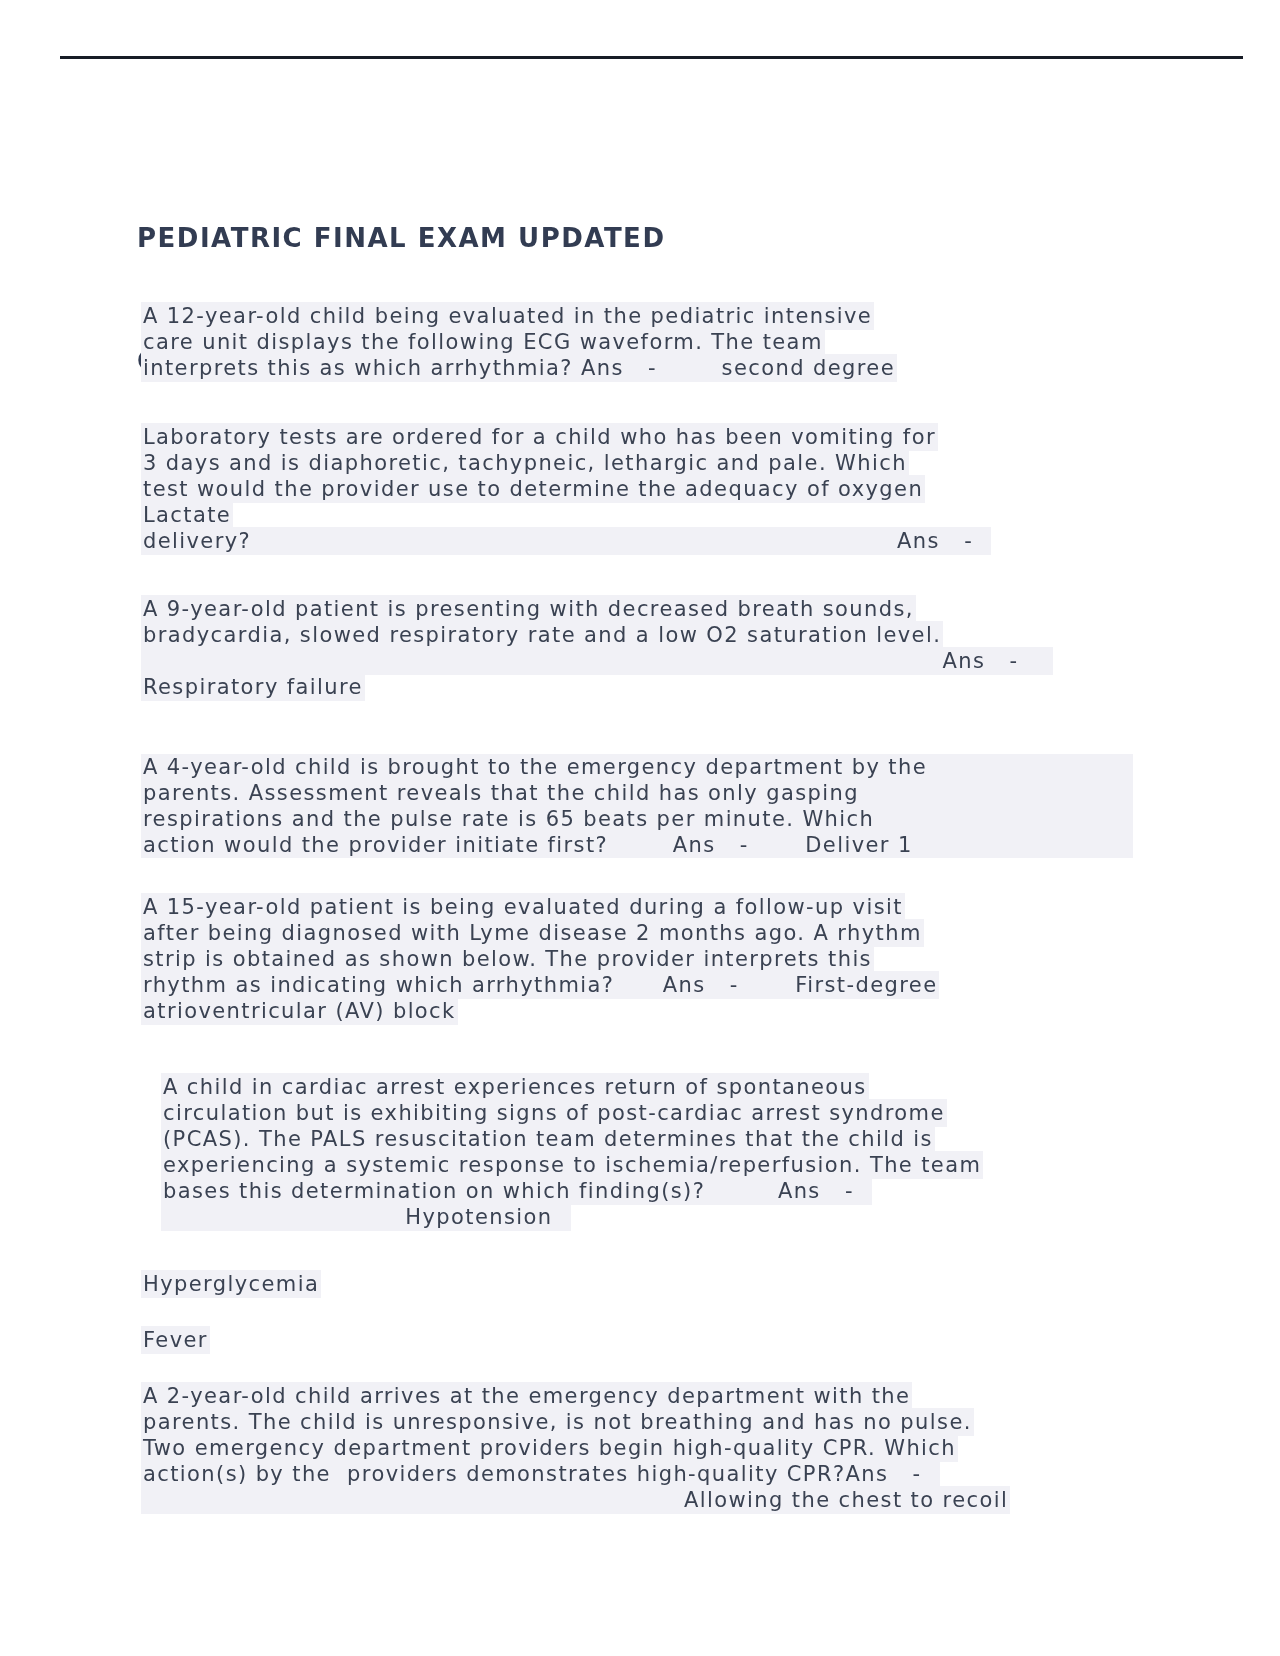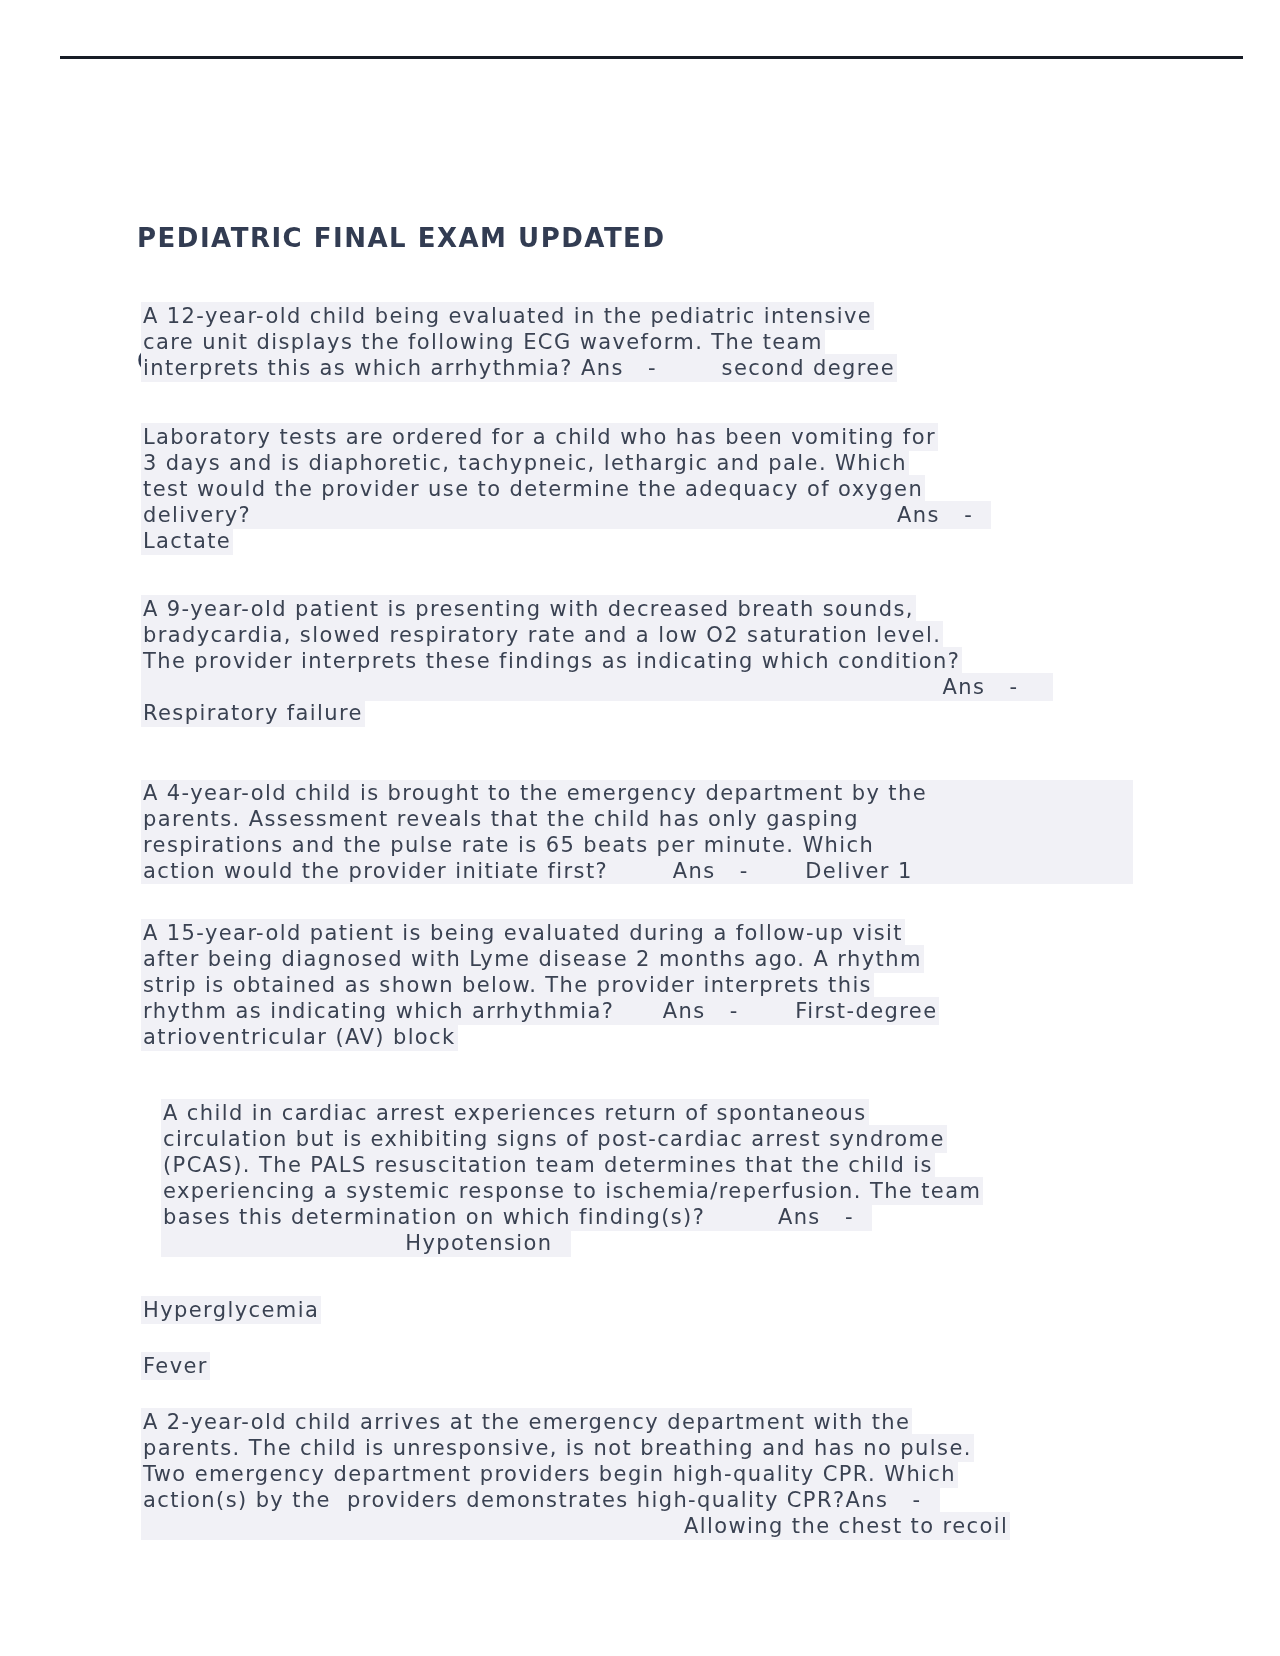--- a/index.html
+++ b/index.html
@@ -81,28 +81,27 @@
     <div class="para mb43">
       <div class="line"><span class="hl">A 12-year-old child being evaluated in the pediatric intensive</span></div>
       <div class="line"><span class="hl">care unit displays the following ECG waveform. The team</span></div>
       <div class="line"><span class="hl">interprets this as which arrhythmia? Ans   -        second degree</span></div>
     </div>
 
     <div class="para mb42">
       <div class="line"><span class="hl">Laboratory tests are ordered for a child who has been vomiting for</span></div>
       <div class="line"><span class="hl">3 days and is diaphoretic, tachypneic, lethargic and pale. Which</span></div>
       <div class="line"><span class="hl">test would the provider use to determine the adequacy of oxygen</span></div>
+      <div class="line"><span class="hl">Lactate</span></div>
       <div class="line"><span class="hl">delivery?                                                                                Ans   -  </span></div>
-      <div class="line"><span class="hl">Lactate</span></div>
     </div>
 
     <div class="para mb54">
       <div class="line"><span class="hl">A 9-year-old patient is presenting with decreased breath sounds,</span></div>
       <div class="line"><span class="hl">bradycardia, slowed respiratory rate and a low O2 saturation level.</span></div>
-      <div class="line"><span class="hl">The provider interprets these findings as indicating which condition?</span></div>
       <div class="line"><span class="hl">                                                                                                   Ans   -    </span></div>
       <div class="line"><span class="hl">Respiratory failure</span></div>
     </div>
 
     <div class="para block mb36">
       <div class="line"><span class="hl">A 4-year-old child is brought to the emergency department by the</span></div>
       <div class="line"><span class="hl">parents. Assessment reveals that the child has only gasping</span></div>
       <div class="line"><span class="hl">respirations and the pulse rate is 65 beats per minute. Which</span></div>
       <div class="line"><span class="hl">action would the provider initiate first?        Ans   -       Deliver 1</span></div>
     </div>

